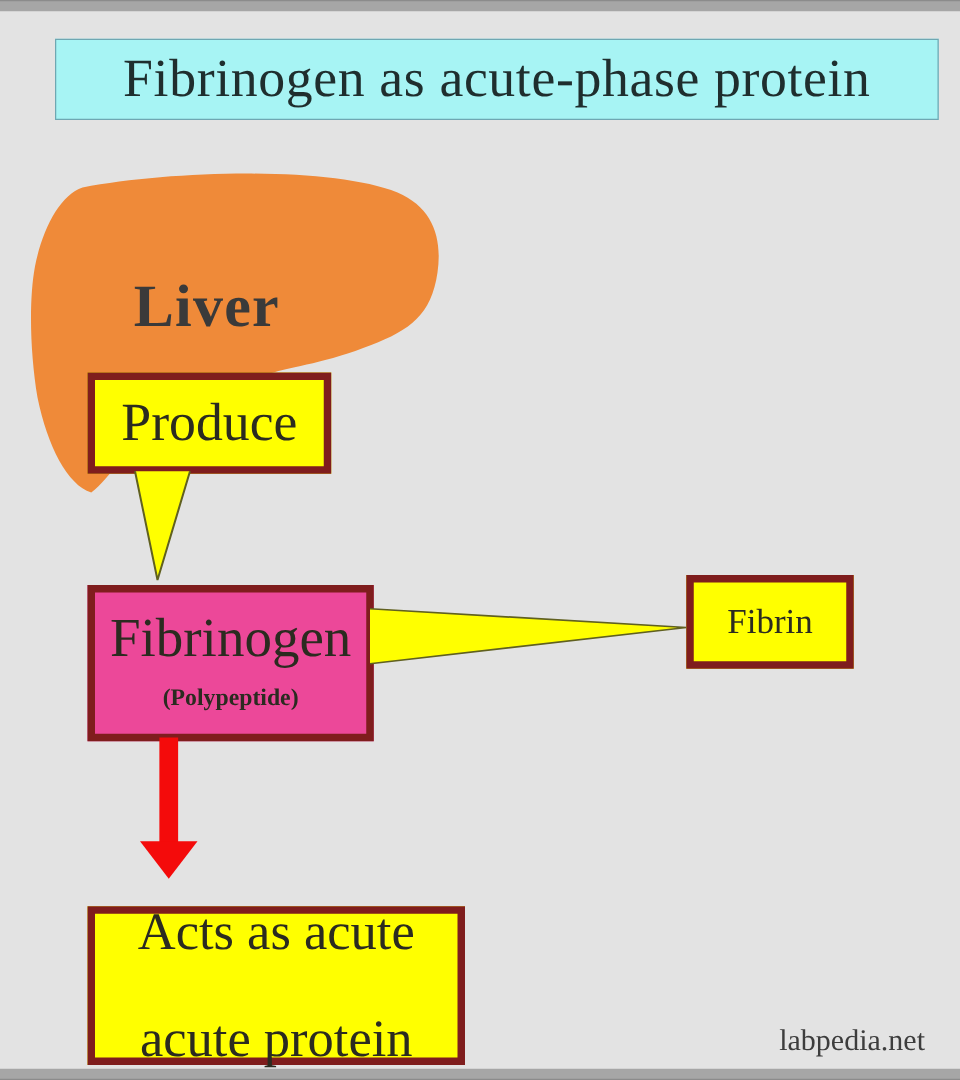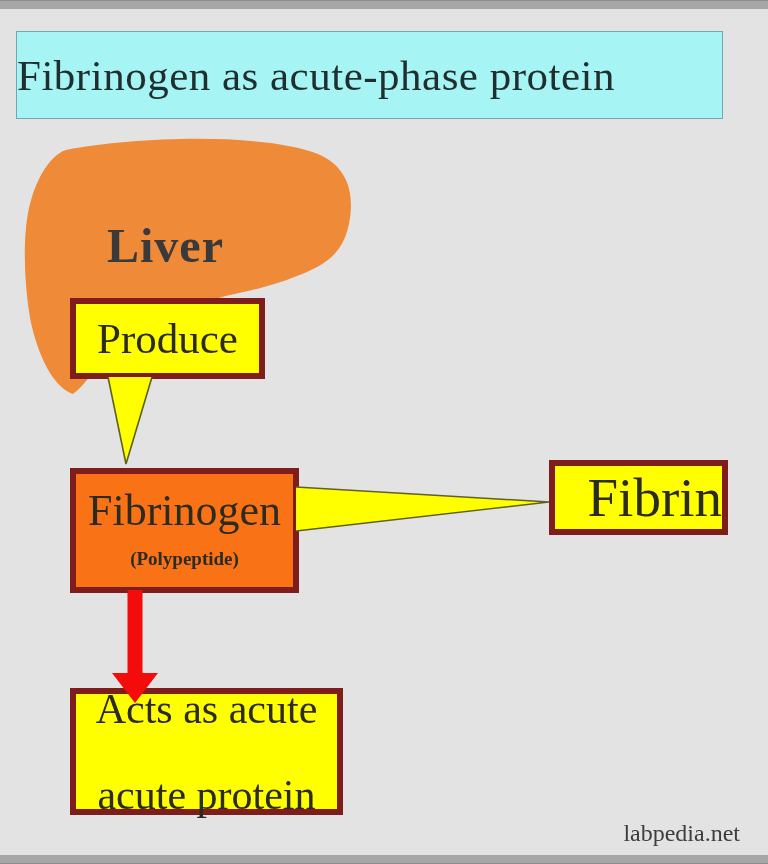--- a/index.html
+++ b/index.html
@@ -24,25 +24,25 @@
   svg.layer {
     position: absolute;
     left: 0; top: 0;
     width: 768px; height: 864px;
   }
   svg.under { z-index: 1; }
   svg.over  { z-index: 3; pointer-events: none; }
 
   .title-box {
     position: absolute;
-    left: 16px; top: 31px;
-    width: 707px; height: 88px;
+    left: 44px; top: 31px;
+    width: 707px; height: 65px;
     box-sizing: border-box;
     border: 1px solid #6fa7b2;
-    display: flex; align-items: center; 
+    display: flex; align-items: center; justify-content: center;
     z-index: 2;
     font-size: 43px;
     color: #1f2e2e;
     letter-spacing: 0.5px;
   }
 
   .liver-label {
     position: absolute;
     left: 107px; top: 218px;
     z-index: 2;
@@ -67,27 +67,26 @@
     font-size: 43px;
   }
   .ybox.fibrinogen {
     left: 70px; top: 468px;
     width: 229px; height: 125px;
   }
   .fibrinogen-main { font-size: 44px; line-height: 56px; }
   .fibrinogen-sub  { font-size: 19px; line-height: 40px; font-weight: bold; }
   .ybox.fibrin {
     left: 549px; top: 460px;
-    width: 179px; height: 75px;
-    font-size: 55px;
-    align-items: flex-end;
+    width: 134px; height: 75px;
+    font-size: 28px;
   }
   .ybox.acts {
-    left: 70px; top: 688px;
-    width: 273px; height: 127px;
+    left: 70px; top: 725px;
+    width: 302px; height: 127px;
     font-size: 42px; line-height: 52px;
     text-align: center;
     gap: 34px;
   }
 
   .watermark {
     position: absolute;
     left: 540px; top: 820px;
     width: 200px;
     z-index: 2;
@@ -117,21 +116,21 @@
   <div class="title-box" style="background:#a7f4f4;">
     <span>Fibrinogen as acute-phase protein</span>
   </div>
 
   <div class="liver-label">Liver</div>
 
   <div class="ybox produce" style="background:#ffff00;">
     <span>Produce</span>
   </div>
 
-  <div class="ybox fibrinogen" style="background:#f97316;">
+  <div class="ybox fibrinogen" style="background:#ec4899;">
     <div class="fibrinogen-main">Fibrinogen</div>
     <div class="fibrinogen-sub">(Polypeptide)</div>
   </div>
 
   <div class="ybox fibrin" style="background:#ffff00;">
     <span>Fibrin</span>
   </div>
 
   <div class="ybox acts" style="background:#ffff00;">
     <div>Acts as acute</div>

